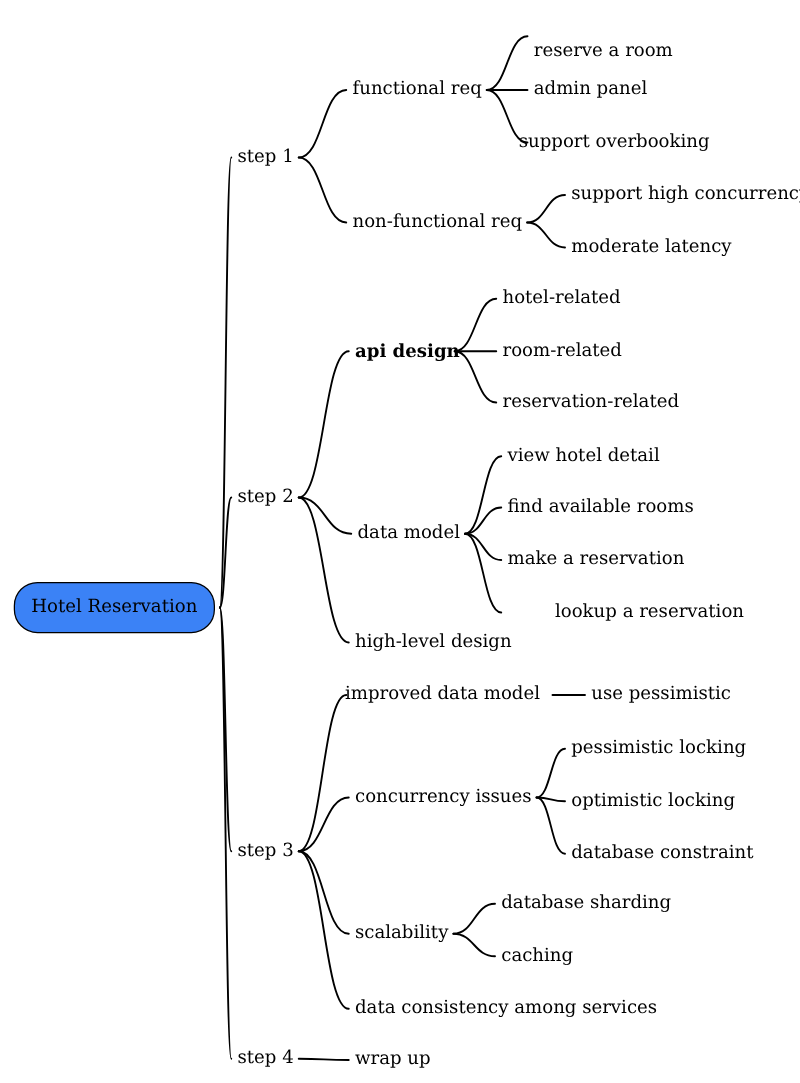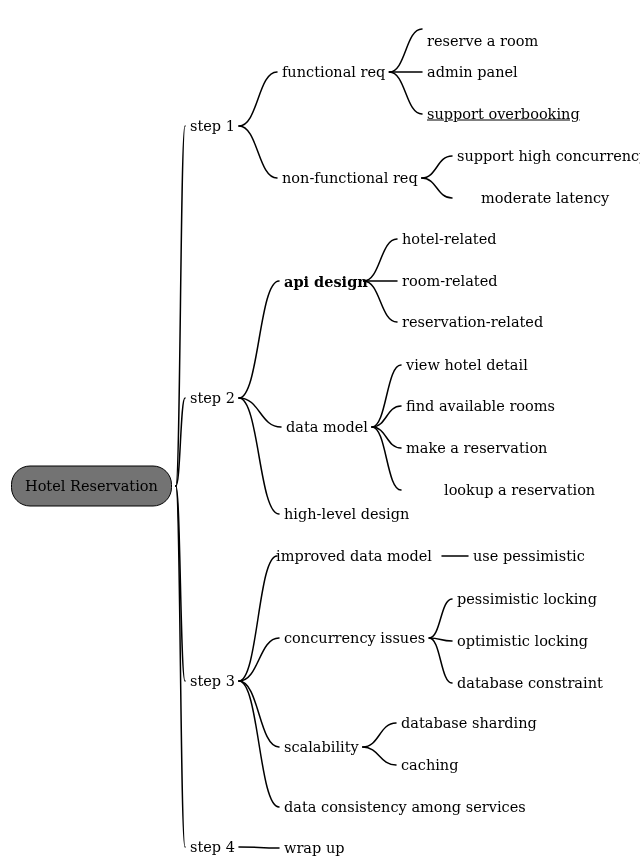--- a/index.html
+++ b/index.html
@@ -24,21 +24,21 @@
     position: absolute;
     transform: translateY(-50%);
     white-space: nowrap;
     line-height: 19px;
     cursor: pointer;
   }
   .root-pill {
     border: 1.5px solid #000000;
     border-radius: 19px;
     padding: 10px 13px;
-    background: #737373;
+    background: #3b82f6;
   }
 </style>
 </head>
 <body>
 
 <div id="canvas" style="color: rgb(0, 0, 0); background: rgb(255, 255, 255);">
 
   <svg id="links" width="640" height="866">
     <path d="M 175.859375 486 C 180.4296875 486 180.4296875 126 185 126" stroke="#000000"></path>
     <path d="M 175.859375 486 C 180.4296875 486 180.4296875 398 185 398" stroke="#000000"></path>
@@ -93,23 +93,23 @@
   <div class="node" style="left:286px; top:427px;">data model</div>
   <div class="node" style="left:284px; top:514px;">high-level design</div>
   <div class="node" style="left:276px; top:556px;">improved data model</div>
   <div class="node" style="left:284px; top:638px;">concurrency issues</div>
   <div class="node" style="left:284px; top:747px;">scalability</div>
   <div class="node" style="left:284px; top:807px;">data consistency among services</div>
   <div class="node" style="left:284px; top:848px;">wrap up</div>
 
   <div class="node" style="left:427px; top:29px;margin-top:12px;">reserve a room</div>
   <div class="node" style="left:427px; top:72px;">admin panel</div>
-  <div class="node" style="left:427px; top:114px;text-decoration:underline;">support overbooking</div>
+  <div class="node" style="left:415px; top:114px;">support overbooking</div>
   <div class="node" style="left:457px; top:156px;">support high concurrency</div>
-  <div class="node" style="left:457px; top:198px;margin-left:24px;">moderate latency</div>
+  <div class="node" style="left:457px; top:198px;">moderate latency</div>
   <div class="node" style="left:402px; top:239px;">hotel-related</div>
   <div class="node" style="left:402px; top:281px;">room-related</div>
   <div class="node" style="left:406px; top:365px;">view hotel detail</div>
   <div class="node" style="left:402px; top:322px;">reservation-related</div>
   <div class="node" style="left:406px; top:406px;">find available rooms</div>
   <div class="node" style="left:406px; top:448px;">make a reservation</div>
   <div class="node" style="left:406px; top:490px;margin-left:38px;">lookup a reservation</div>
   <div class="node" style="left:473px; top:556px;">use pessimistic</div>
   <div class="node" style="left:457px; top:599px;">pessimistic locking</div>
   <div class="node" style="left:457px; top:641px;">optimistic locking</div>

